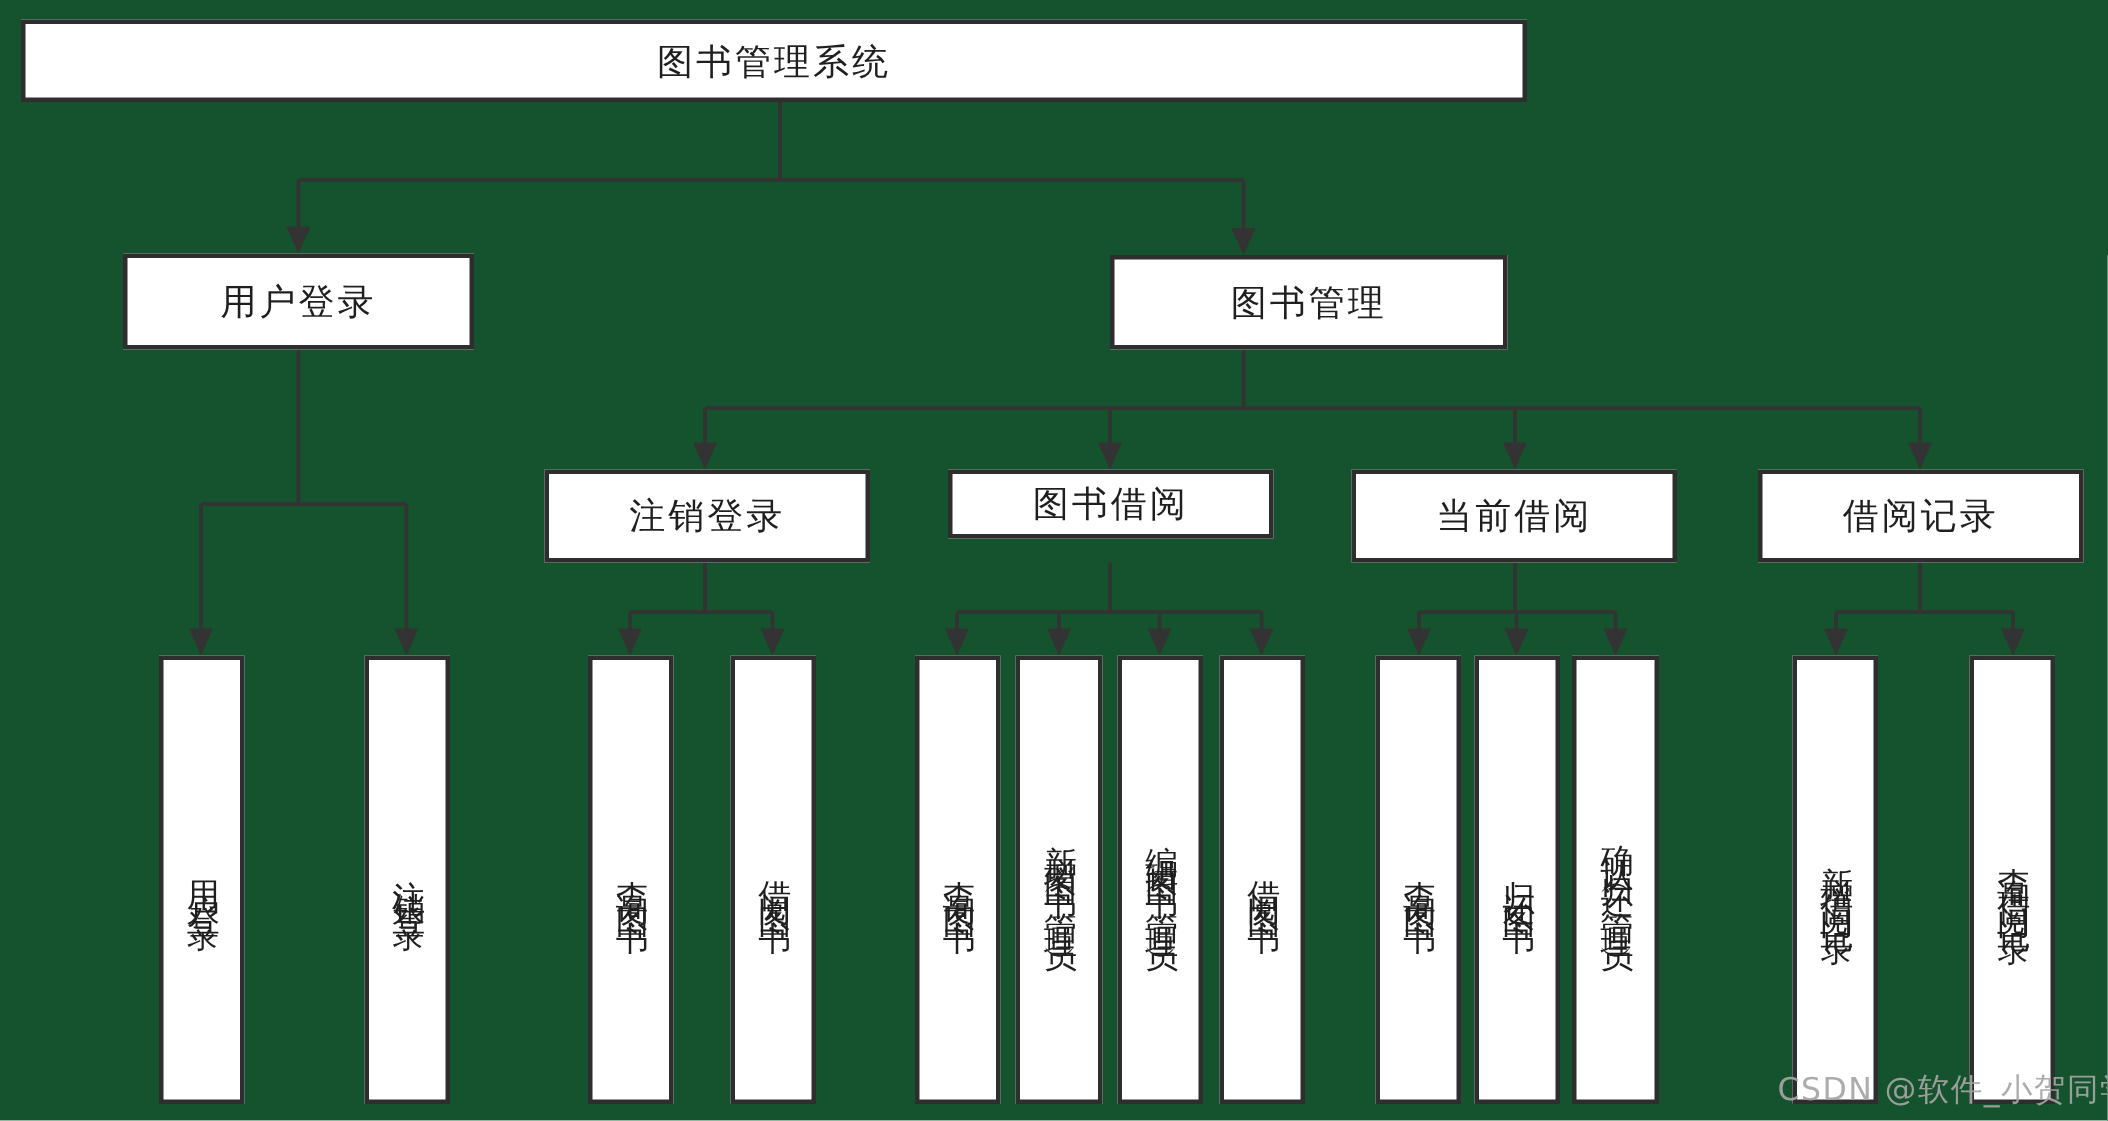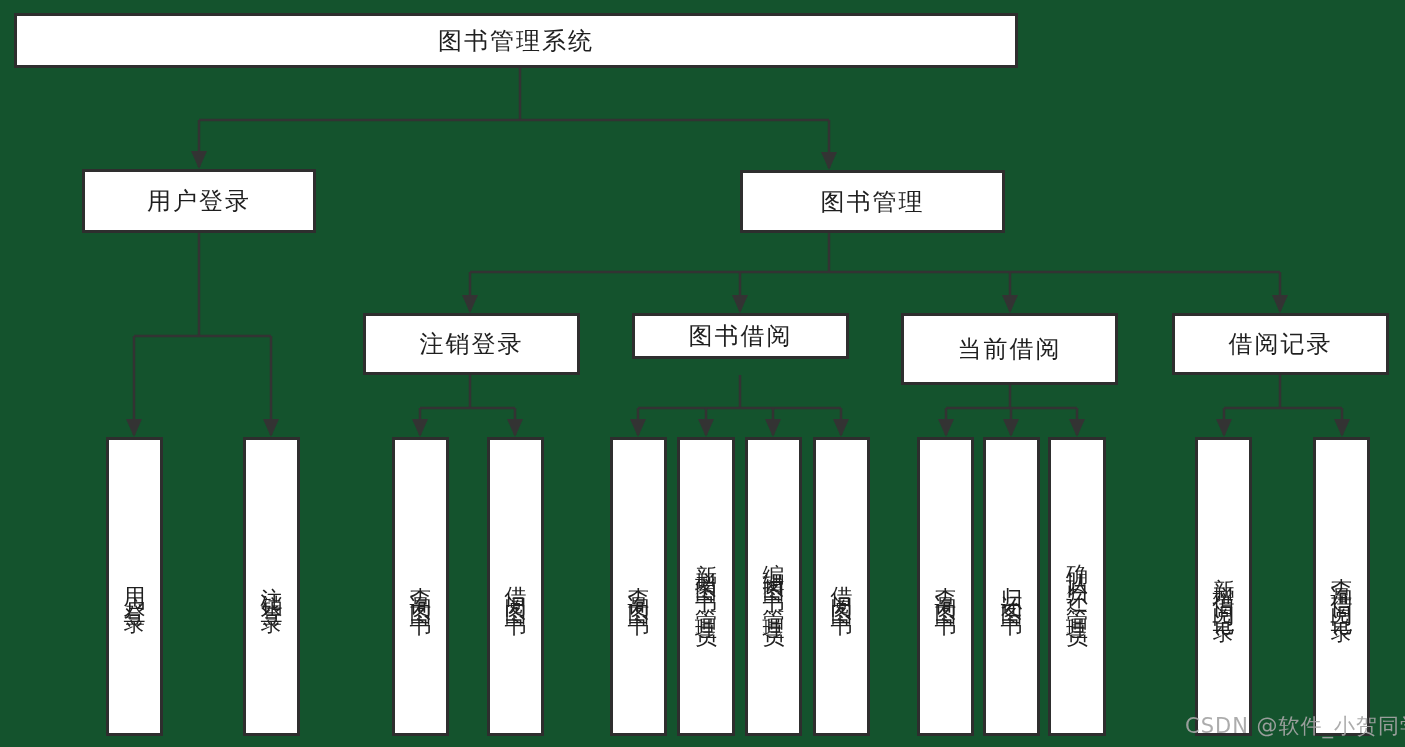--- a/index.html
+++ b/index.html
@@ -125,21 +125,21 @@
     </g>
   </svg>
 
   <div class="node h" style="left:14px; top:13px; width:1004px; height:55px;">图书管理系统</div>
 
   <div class="node h" style="left:82px; top:169px; width:234px; height:64px;">用户登录</div>
   <div class="node h" style="left:740px; top:170px; width:265px; height:63px;">图书管理</div>
 
   <div class="node h" style="left:363px; top:313px; width:217px; height:62px;">注销登录</div>
   <div class="node h" style="left:632px; top:313px; width:217px; height:46px;">图书借阅</div>
-  <div class="node h" style="left:901px; top:313px; width:217px; height:72px;">当前借阅</div>
+  <div class="node h" style="left:901px; top:313px; width:217px; height:62px;">当前借阅</div>
   <div class="node h" style="left:1172px; top:313px; width:217px; height:62px;">借阅记录</div>
 
   <div class="node v" style="left:106px; top:437px; width:57px; height:299px;">用户登录</div>
   <div class="node v" style="left:243px; top:437px; width:57px; height:299px;">注销登录</div>
 
   <div class="node v" style="left:392px; top:437px; width:57px; height:299px;">查询图书</div>
   <div class="node v" style="left:487px; top:437px; width:57px; height:299px;">借阅图书</div>
 
   <div class="node v" style="left:610px; top:437px; width:57px; height:299px;">查询图书</div>
   <div class="node v" style="left:677px; top:437px; width:58px; height:299px;">新增图书（管理员）</div>

